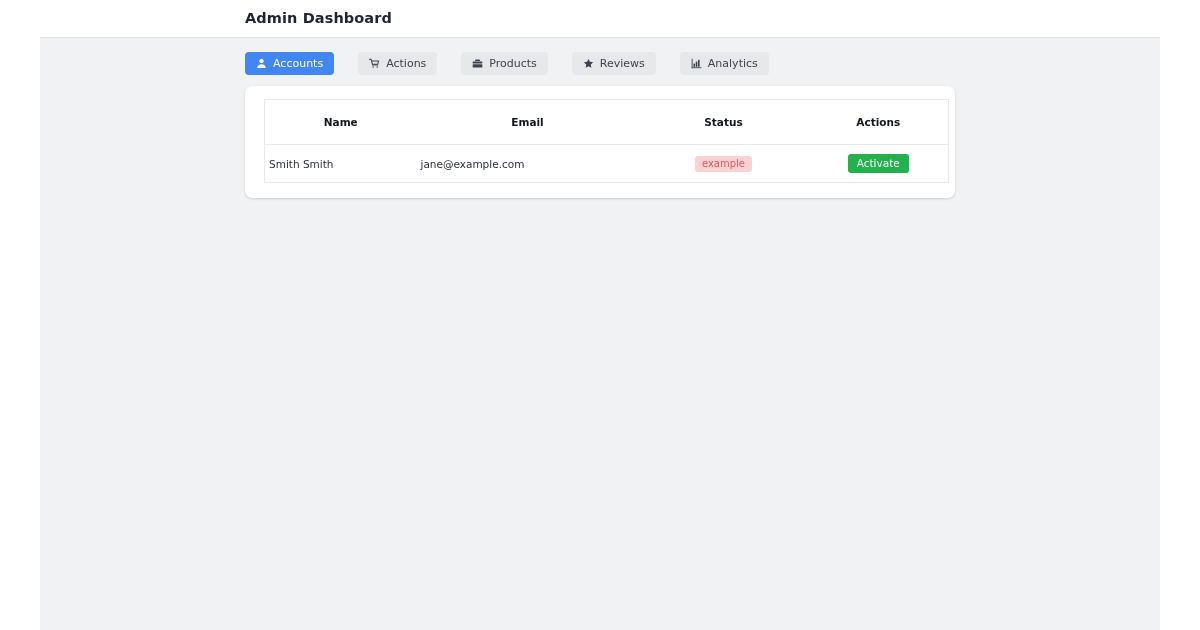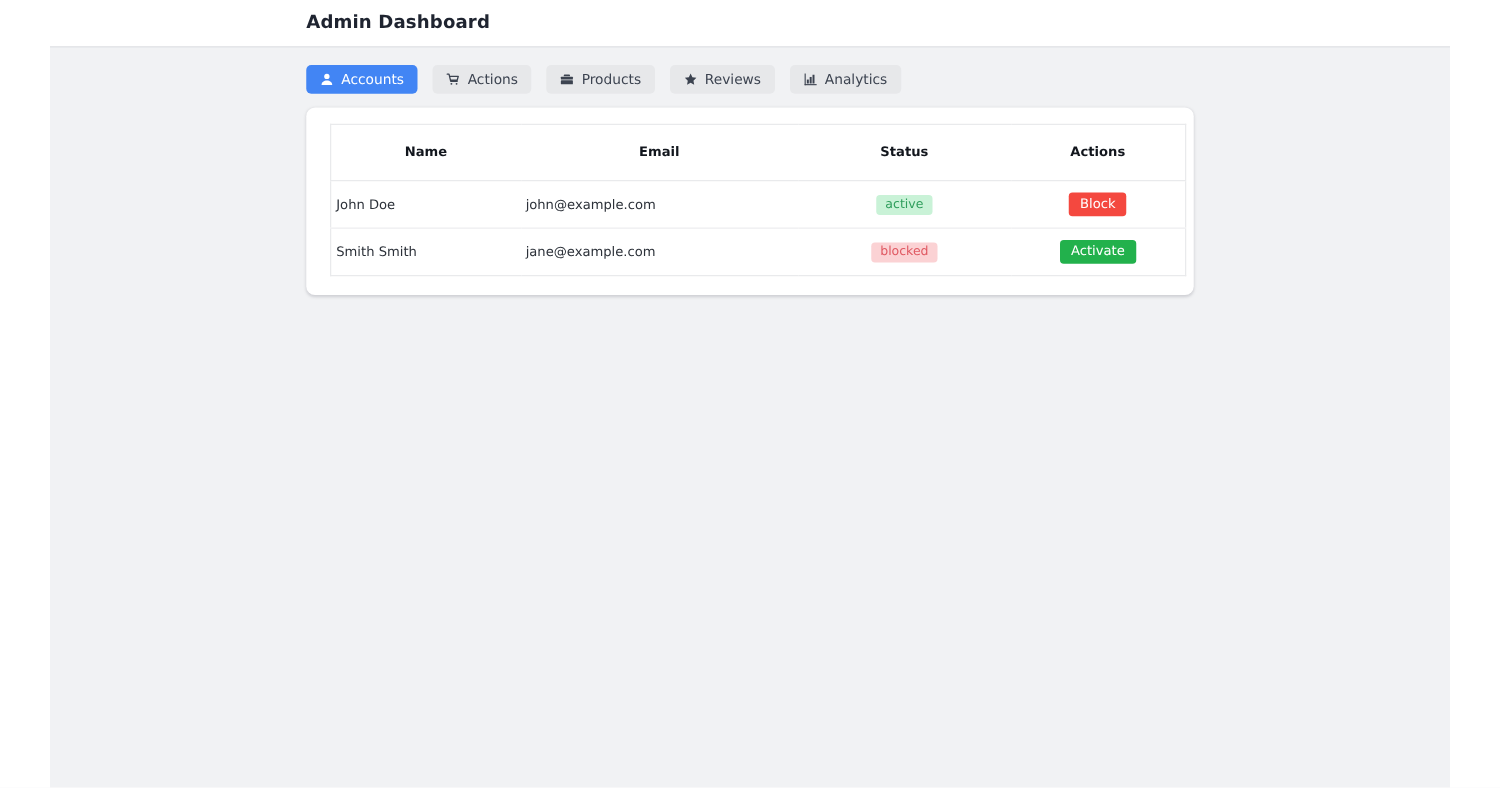--- a/index.html
+++ b/index.html
@@ -42,21 +42,21 @@
     background: #f1f2f4;
     border-top: 1px solid #dfe1e5;
   }
 
   
   .tabbar {
     position: absolute;
     left: 205px;
     top: 14px;
     display: flex;
-    gap: 12px;
+    gap: 24px;
     align-items: flex-end;
   }
   .tab {
     display: flex;
     align-items: center;
     gap: 6px;
     height: 23px;
     padding: 0 11px;
     border-radius: 4px;
     background: #e7e8ea;
@@ -237,34 +237,24 @@
       <thead>
         <tr>
           <th>Name</th>
           <th>Email</th>
           <th>Status</th>
           <th>Actions</th>
         </tr>
       </thead>
       <tbody>
         <tr>
-          <td class="cell-name">John Doe</td>
-          <td class="cell-email">john@example.com</td>
-          <td class="cell-status">
-            <span class="badge active">active</span>
-          </td>
-          <td class="cell-act">
-            <button class="act-btn block">Block</button>
-          </td>
-        </tr>
-        <tr>
           <td class="cell-name">Smith Smith</td>
           <td class="cell-email">jane@example.com</td>
           <td class="cell-status">
-            <span class="badge blocked">blocked</span>
+            <span class="badge blocked">example</span>
           </td>
           <td class="cell-act">
             <button class="act-btn activate">Activate</button>
           </td>
         </tr>
       </tbody>
     </table>
   </div>
 
 </div>

